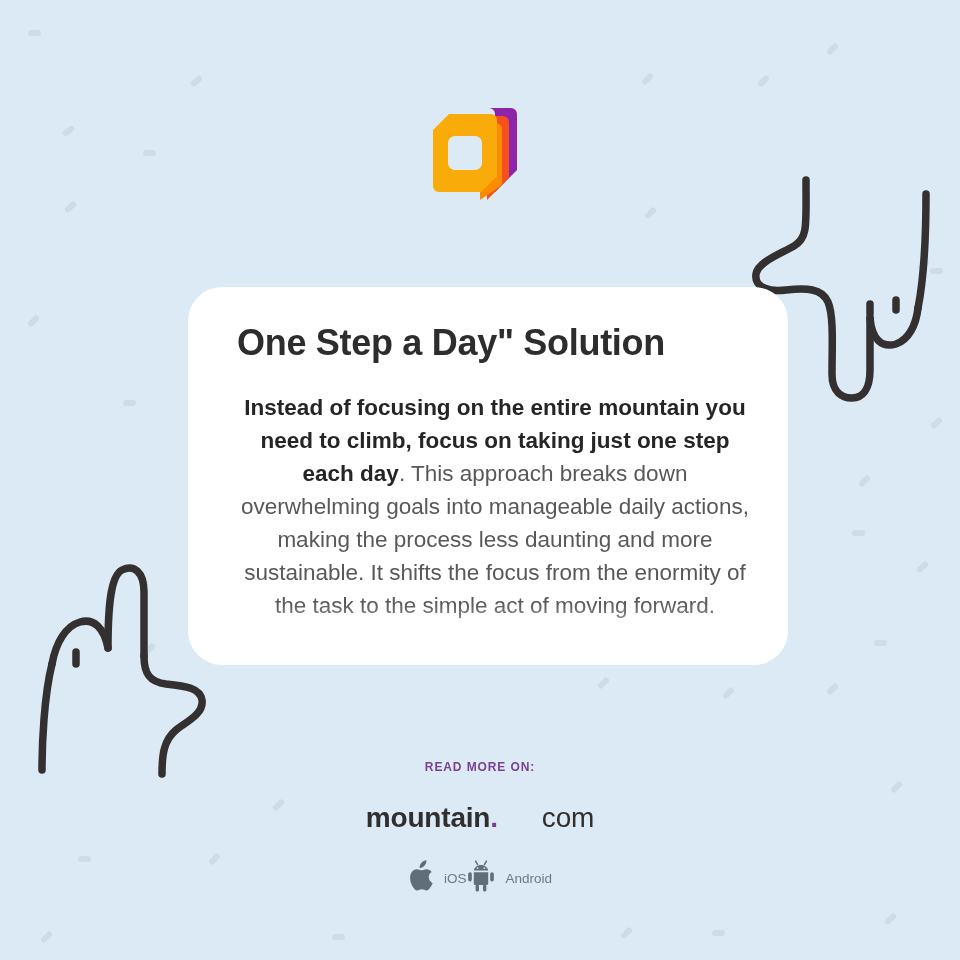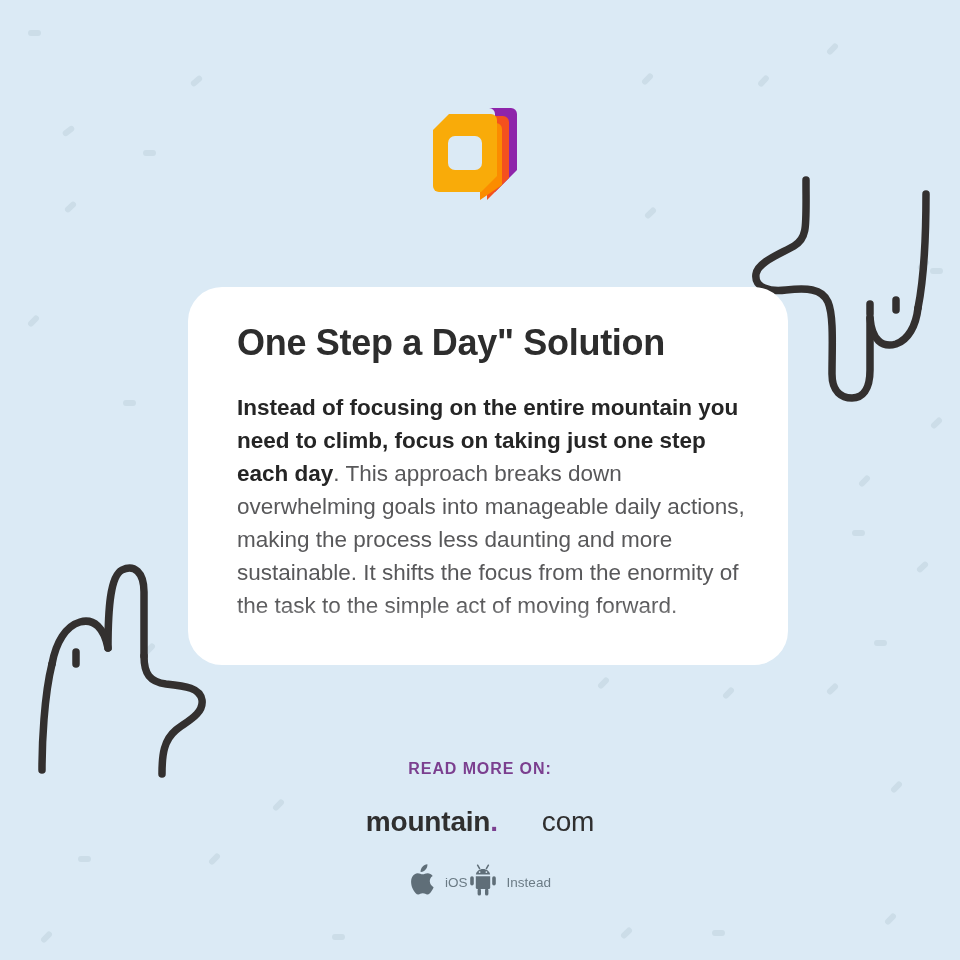--- a/index.html
+++ b/index.html
@@ -88,36 +88,37 @@
   }
   #card-body {
     font-size: 22.5px;
     line-height: 33px;
     color: #58585a;
     margin: 0;
     -webkit-mask-image: linear-gradient(to bottom,
         #000 0px, #000 212px, rgba(0,0,0,0.55) 238px, rgba(0,0,0,0) 262px);
     mask-image: linear-gradient(to bottom,
         #000 0px, #000 212px, rgba(0,0,0,0.55) 238px, rgba(0,0,0,0) 262px);
+    text-align: center;
   }
   #card-body .lead {
     font-weight: bold;
     color: #252525;
   }
 
   
   #footer {
     position: absolute;
     left: 0;
     top: 760px;
     width: 960px;
     text-align: center;
   }
   #read-more-on {
-    font-size: 16px;
+    font-size: 12px;
     font-weight: bold;
     letter-spacing: 0.9px;
     color: #7b3f8f;
     margin: 0;
   }
   #wordmark {
     margin-top: 28px;
     font-size: 28px;
     font-weight: bold;
     color: #2f2f2f;
@@ -250,18 +251,18 @@
               <rect x="9.6" y="24.4" width="3.4" height="7.2" rx="1.7"></rect>
               <rect x="17" y="24.4" width="3.4" height="7.2" rx="1.7"></rect>
               <path d="M7.9 10.4c0.4-3.1 3.4-5.5 7.1-5.5s6.7 2.4 7.1 5.5z"></path>
               <path d="M9.6 1.2 L11.6 4.6" stroke="#5f6e78" stroke-width="1.5" stroke-linecap="round" fill="none"></path>
               <path d="M20.4 1.2 L18.4 4.6" stroke="#5f6e78" stroke-width="1.5" stroke-linecap="round" fill="none"></path>
               <circle cx="11.6" cy="8.1" r="0.9" fill="#dbeaf5"></circle>
               <circle cx="18.4" cy="8.1" r="0.9" fill="#dbeaf5"></circle>
             </g>
           </svg>
         </span>
-        <span class="store-label">Instead</span>
+        <span class="store-label">Android</span>
       </div>
     </div>
   </div>
 
 </div>
 
 </body></html>

